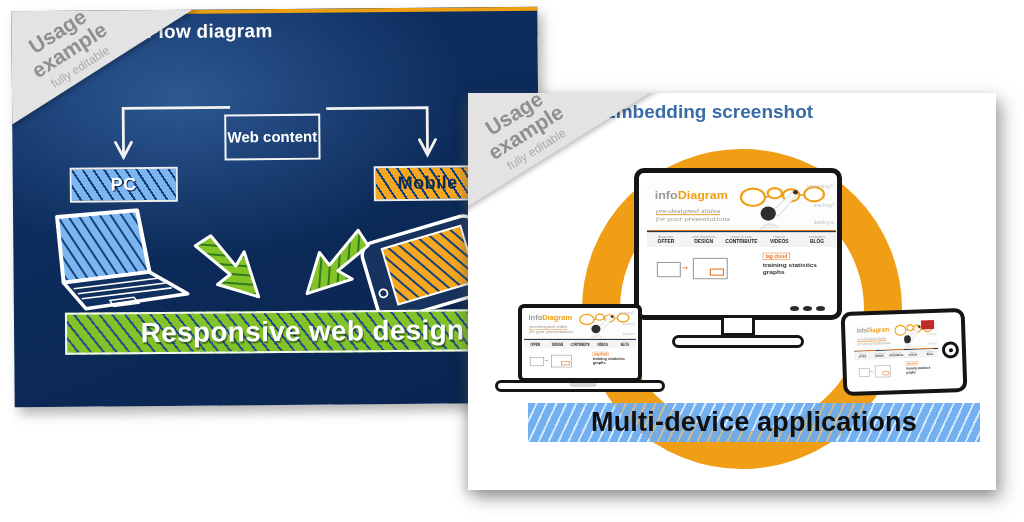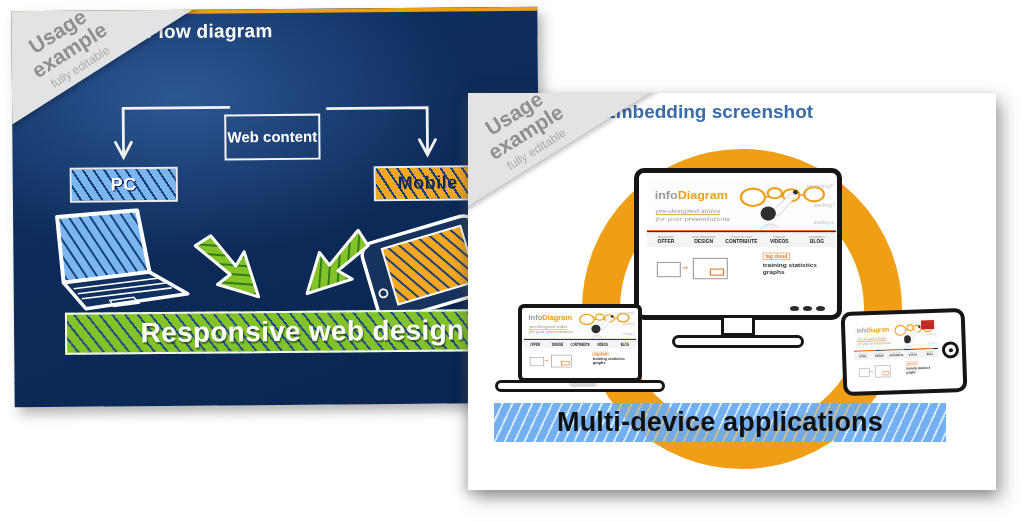--- a/index.html
+++ b/index.html
@@ -118,21 +118,21 @@
   .mount { position:absolute; overflow:hidden; background:#fff; }
   .mount-monitor { left:8px; top:8px; width:189px; height:113px; }
   .mount-laptop  { left:2px;  top:2px; width:112px; height:66px; }
   .mount-tablet  { left:8px;  top:7px; width:84px;  height:64px; }
   .mount .site { transform-origin:0 0; }
   .mount-monitor .site { transform:scale(0.546,0.509); }
   .mount-laptop  .site { transform:scale(0.324,0.297); }
   .mount-tablet  .site { transform:scale(0.243,0.288); }
 
   .blue-band {
-    position:absolute; left:26px; top:310px; width:452px; height:39px; z-index:3;
+    position:absolute; left:60px; top:310px; width:452px; height:39px; z-index:3;
     background: repeating-linear-gradient(115deg, rgba(108,172,240,0.95) 0 7px, rgba(168,211,250,0.55) 7px 9px);
     display:flex; align-items:center; justify-content:center;
   }
   .blue-band span { color:#101010; font-size:27px; font-weight:bold; letter-spacing:0.2px; }
 
   .footer-bar {
     position:absolute; left:0; top:370px; width:528px; height:27px; background:#8B8B8B; z-index:4;
     display:flex; align-items:center; justify-content:center;
   }
   .footer-bar .ft { font-size:15px; color:#F2F2F2; letter-spacing:0.4px; }

